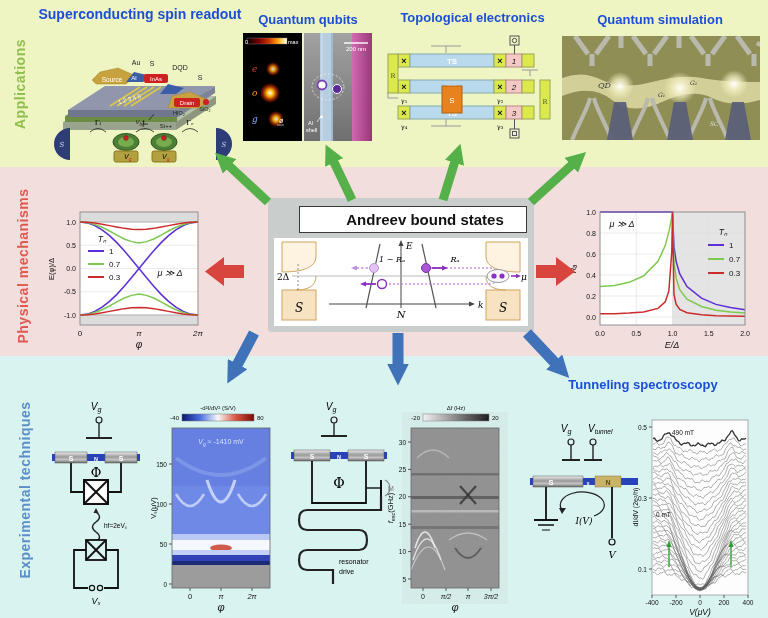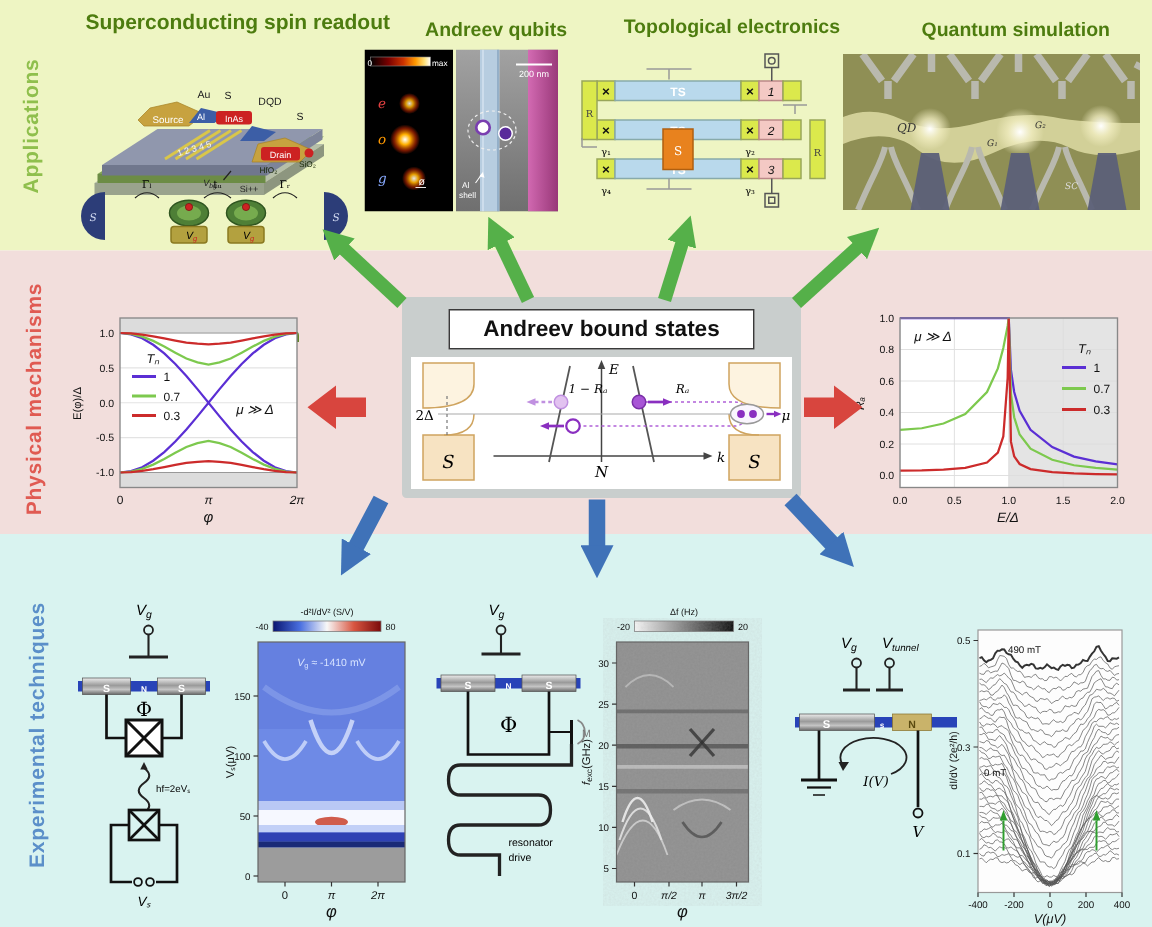--- a/index.html
+++ b/index.html
@@ -4,49 +4,50 @@
 <style>
   html,body{margin:0;padding:0;}
   body{font-family:"Liberation Sans",sans-serif;}
   .fig{position:relative;width:768px;height:618px;overflow:hidden;background:#fff;}
   .band{position:absolute;left:0;width:768px;}
   .band-apps{top:0;height:167px;background:#eef5c3;}
   .band-mech{top:167px;height:189px;background:#f2dedc;}
   .band-exp{top:356px;height:262px;background:#d9f3f0;}
   .vlabel{position:absolute;white-space:nowrap;font-weight:bold;font-size:14px;
           transform:rotate(-90deg);transform-origin:center;letter-spacing:.5px;}
-  .ptitle{position:absolute;font-weight:bold;font-size:13px;text-align:right;color:#4d7c0f;}
+  .ptitle{position:absolute;font-weight:bold;font-size:13px;text-align:center;color:#1d4ed8;}
   .psvg{position:absolute;}
   .centerbox{position:absolute;left:268px;top:198px;width:266px;height:134px;
              background:#c9cecd;border-radius:3px;}
   .centerbox .titlebox{position:absolute;left:31px;top:8px;width:202px;height:25px;
              background:#fff;border:1.6px solid #3a3a3a;display:flex;align-items:center;
-             justify-content:center;font-weight:bold;font-size:15px;color:#111;}
+             justify-content:center;font-weight:bold;font-size:15px;color:#111;padding-left:24px;}
   .centerbox svg{position:absolute;left:6px;top:40px;background:#fff;}
   text{font-family:"Liberation Sans",sans-serif;}
   .serif{font-family:"DejaVu Serif",serif;}
 </style>
 </head>
 <body>
 
 <div class="fig">
 
   <div class="band band-apps"></div>
   <div class="band band-mech"></div>
   <div class="band band-exp"></div>
 
   <div class="vlabel" style="left:-25px;top:76px;color:#8fbf4d;">Applications</div>
   <div class="vlabel" style="left:-55px;top:258px;color:#e05a52;">Physical mechanisms</div>
   <div class="vlabel" style="left:-64px;top:482px;color:#5b8fc9;">Experimental techniques</div>
 
   <div class="ptitle" style="left:20px;top:6px;width:240px;font-size:14px;">Superconducting spin readout</div>
-  <div class="ptitle" style="left:238px;top:12px;width:140px;">Andreev qubits</div>
+  <div class="ptitle" style="left:238px;top:12px;width:140px;">Quantum qubits</div>
   <div class="ptitle" style="left:385px;top:10px;width:175px;">Topological electronics</div>
   <div class="ptitle" style="left:580px;top:12px;width:160px;">Quantum simulation</div>
   <div class="ptitle" style="left:60px;top:184px;width:140px;margin-top:32px;">ABS spectrum</div>
+  <div class="ptitle" style="left:553px;top:377px;width:180px;">Tunneling spectroscopy</div>
 
   <svg class="psvg" style="left:0;top:0;z-index:5;pointer-events:none;" width="768" height="618">
     <defs>
       <marker id="mg" viewBox="0 0 10 10" refX="2.5" refY="5" markerUnits="userSpaceOnUse" markerWidth="20" markerHeight="20" orient="auto">
           <path d="M0,0L10,5L0,10Z" fill="#55b049"></path>
         </marker>
       <marker id="mb" viewBox="0 0 10 10" refX="2.5" refY="5" markerUnits="userSpaceOnUse" markerWidth="22" markerHeight="22" orient="auto">
           <path d="M0,0L10,5L0,10Z" fill="#3f72b8"></path>
         </marker>
       <linearGradient id="metal" x1="0" y1="0" x2="0" y2="1">

